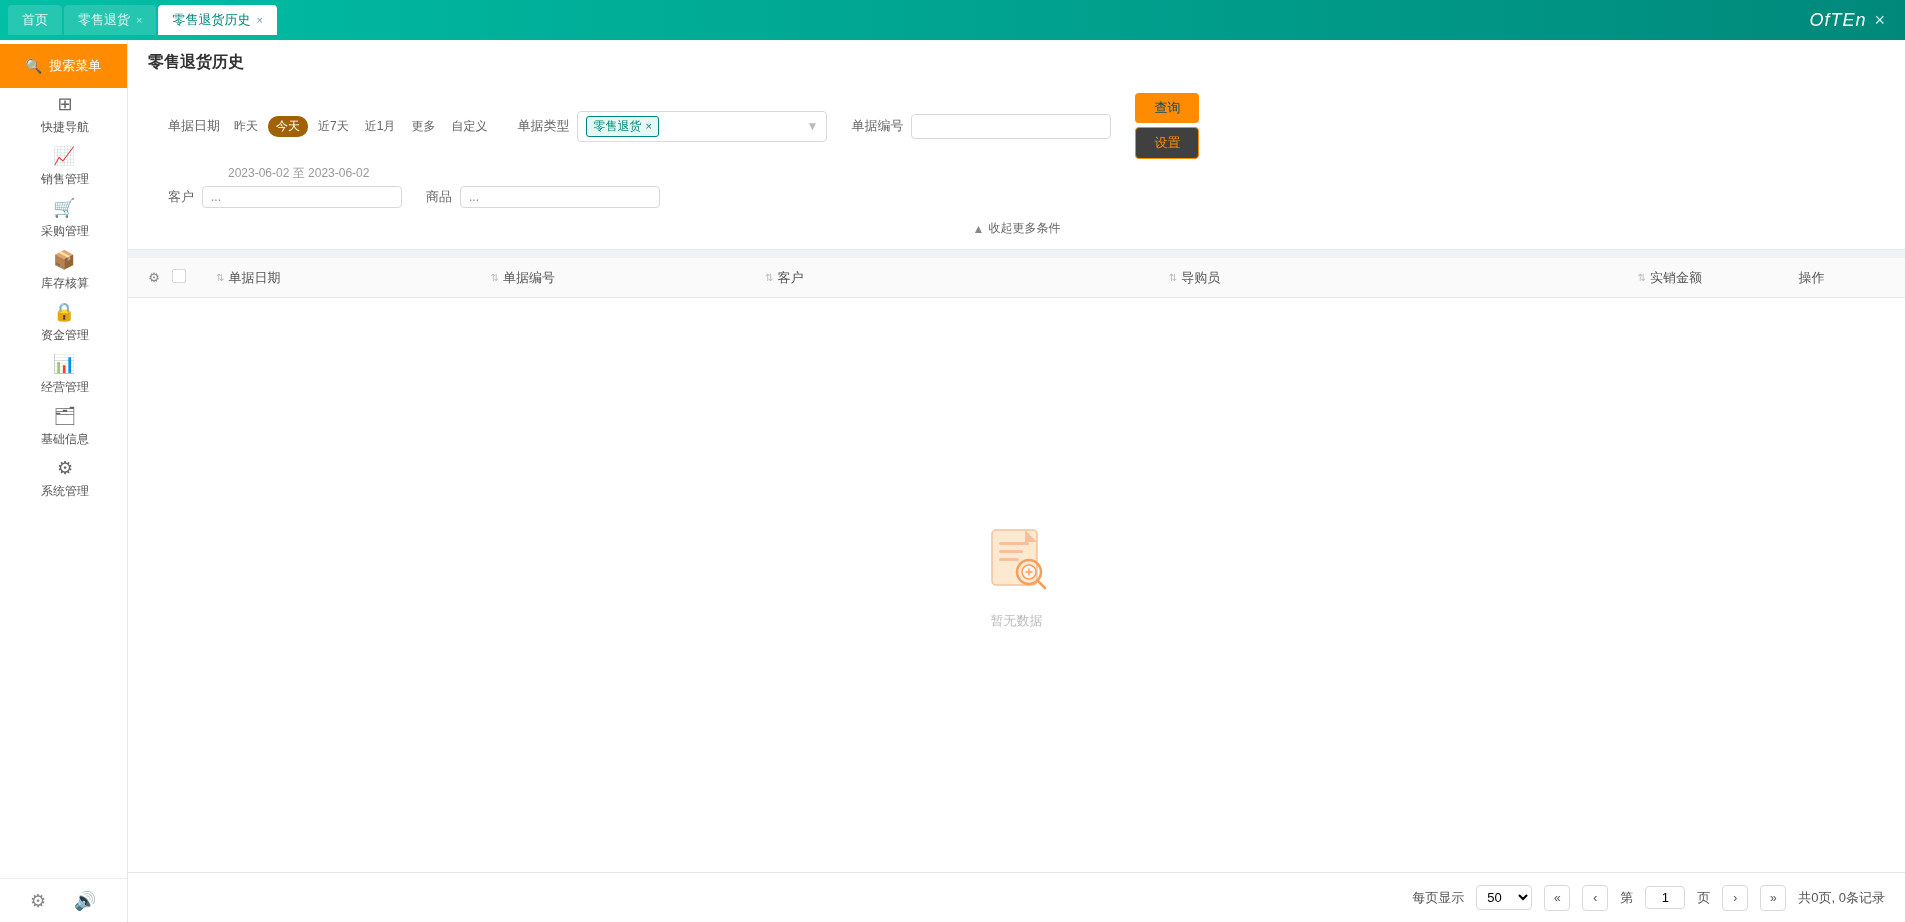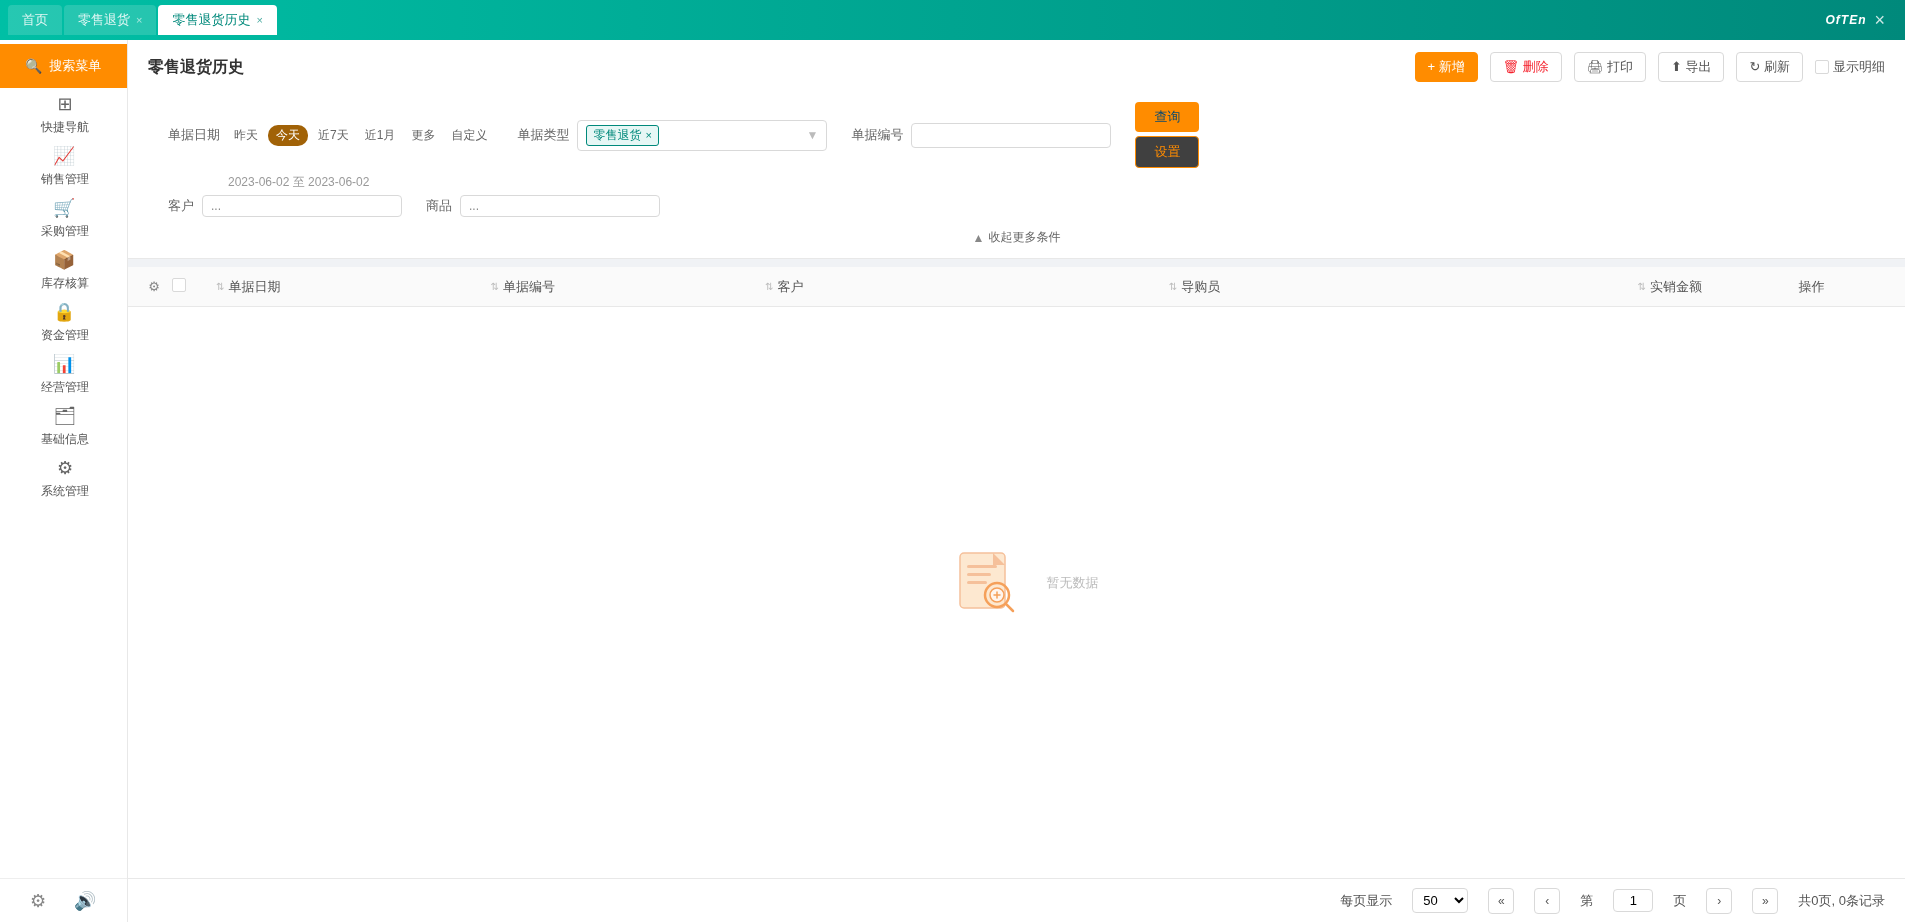--- a/index.html
+++ b/index.html
@@ -308,36 +308,36 @@
 
     .table-body {
       flex: 1;
       display: flex;
       flex-direction: column;
       align-items: center;
       justify-content: center;
     }
     .empty-state {
       display: flex;
-      flex-direction: row;
+      flex-direction: column;
       align-items: center;
       gap: 12px;
     }
     .empty-text { color: #bbb; font-size: 13px; }
 
     
     .pagination-bar {
-      height: 44px;
+      height: 50px;
       background: #fff;
       border-top: 1px solid #e8e8e8;
       display: flex;
       align-items: center;
       justify-content: flex-end;
       padding: 0 20px;
-      gap: 20px;
+      gap: 12px;
       font-size: 13px;
       color: #555;
       margin-top: 20px;
     }
     .page-size-select {
       border: 1px solid #d9d9d9;
       border-radius: 4px;
       padding: 3px 6px;
       font-size: 13px;
       cursor: pointer;
@@ -401,21 +401,21 @@
     <div class="tab-item">
       <span>零售退货</span>
       <span class="tab-close">×</span>
     </div>
     <div class="tab-item active">
       <span>零售退货历史</span>
       <span class="tab-close">×</span>
     </div>
   </div>
   <div class="top-bar-right">
-    <span style="font-style:italic;font-weight:bold;letter-spacing:1px;font-size:12px;">OfTEn</span>
+    <span style="font-style:italic;font-weight:normal;letter-spacing:1px;font-size:18px;">OfTEn</span>
     <span class="close-btn">×</span>
   </div>
 </div>
 
 <div class="layout">
 
   <div class="sidebar">
     <div class="sidebar-search">
       <span style="font-size:14px;">🔍</span>
       <span>搜索菜单</span>
@@ -456,31 +456,20 @@
       <span class="sidebar-bottom-btn">⚙</span>
       <span class="sidebar-bottom-btn">🔊</span>
     </div>
   </div>
 
   <div class="main-content">
 
     <div class="page-header">
       <div class="page-title-row">
         <span class="page-title">零售退货历史</span>
-        <div class="toolbar">
-          <button class="toolbar-btn primary">+ 新增</button>
-          <button class="toolbar-btn danger">🗑 删除</button>
-          <button class="toolbar-btn">🖨 打印</button>
-          <button class="toolbar-btn">⬆ 导出</button>
-          <button class="toolbar-btn">↻ 刷新</button>
-          <div class="show-detail-wrap">
-            <span class="checkbox-sq"></span>
-            <span>显示明细</span>
-          </div>
-        </div>
       </div>
 
       <div class="filter-area">
         <div class="filter-row">
 
           <div class="filter-item">
             <span class="filter-label">单据日期</span>
             <div class="date-filter-btns">
               <button class="date-btn">昨天</button>
               <button class="date-btn active">今天</button>

